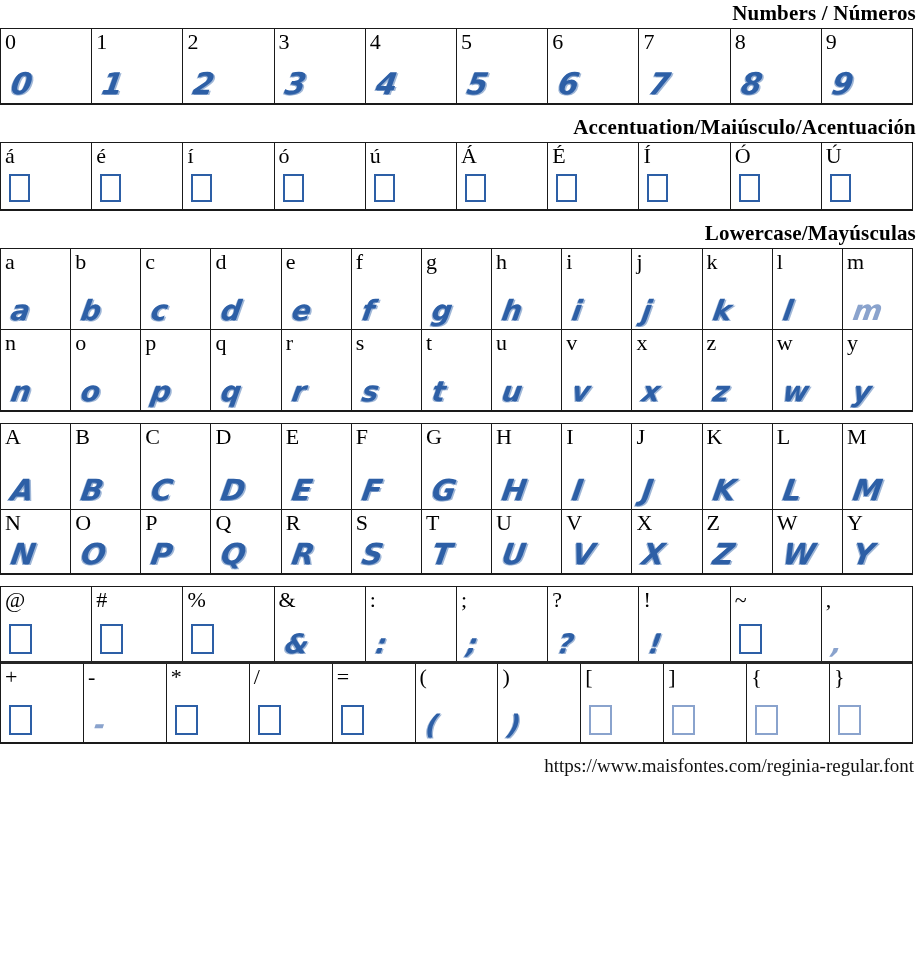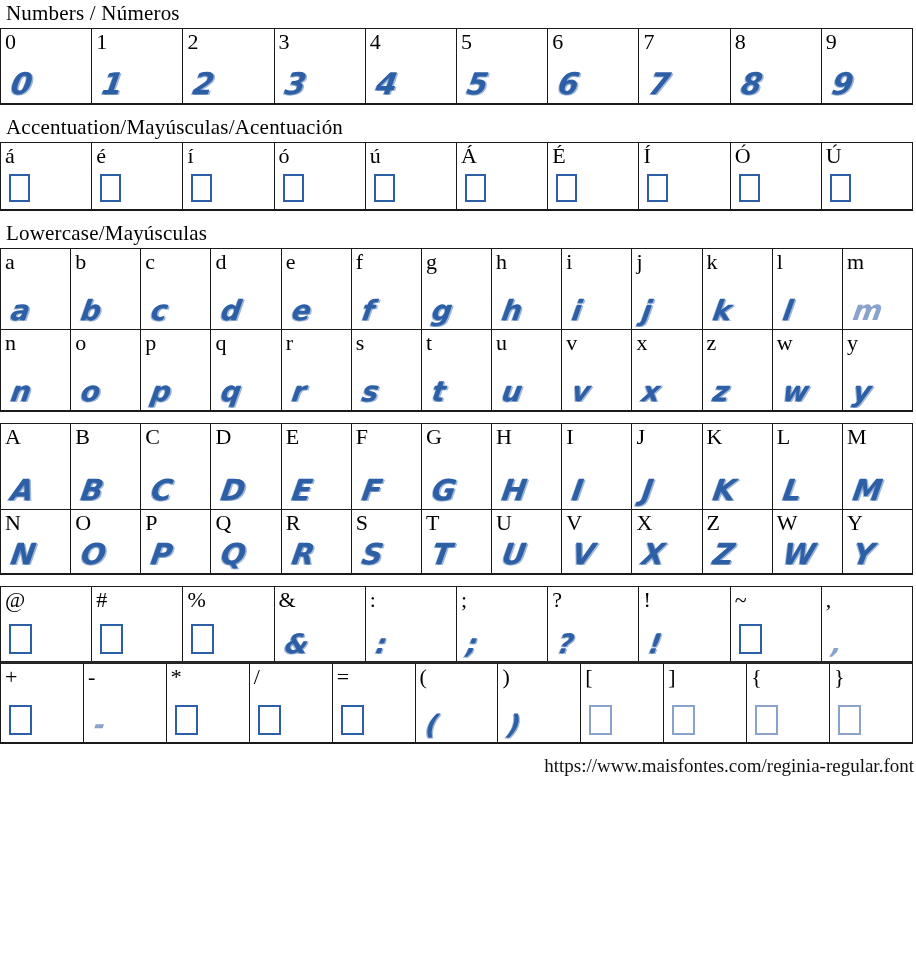--- a/index.html
+++ b/index.html
@@ -3,22 +3,22 @@
 <meta charset="utf-8">
 <style>
   html,body{margin:0;padding:0;background:#ffffff;}
   body{
     width:916px;height:975px;overflow:hidden;
     font-family:"Liberation Serif", serif;color:#000;
     position:relative;
   }
   main{display:block;padding-top:2px;}
   .section-title{
-    font-weight:normal;font-size:21px;line-height:1.1;
-    margin:0 0 3px 6px;letter-spacing:.2px;
+    font-weight:bold;font-size:21px;line-height:1.1;
+    margin:0 0 3px 6px;letter-spacing:.2px;text-align:right;
   }
   .section{margin-bottom:11px;}
   .spec-table{
     width:913px;border:1px solid #1a1a1a;border-bottom-width:2px;
     box-sizing:border-box;background:#fff;
   }
   .row{display:flex;}
   .row + .row{border-top:1px solid #1a1a1a;}
   .section.thick-divider .row + .row{border-top:3px solid #262626;}
   .cell{
@@ -101,21 +101,21 @@
               <span class="font-glyph" style="color: rgb(45, 95, 166); text-shadow: rgba(45, 95, 166, 0.45) 1.5px 0.5px 0px, rgba(45, 95, 166, 0.45) -1px 1px 0px;">8</span>
             </div>
             <div class="cell">
               <span class="char-label">9</span>
               <span class="font-glyph" style="color: rgb(45, 95, 166); text-shadow: rgba(45, 95, 166, 0.45) 1.5px 0.5px 0px, rgba(45, 95, 166, 0.45) -1px 1px 0px;">9</span>
             </div>
           </div>
         </div>
       </div>
       <div class="section sec-accent">
-        <div class="section-title">Accentuation/Mayúsculas/Acentuación</div>
+        <div class="section-title">Accentuation/Maiúsculo/Acentuación</div>
         <div class="spec-table">
           <div class="row">
             <div class="cell">
               <span class="char-label">á</span>
               <span class="missing-box" style="border-color: rgb(45, 95, 166);"></span>
             </div>
             <div class="cell">
               <span class="char-label">é</span>
               <span class="missing-box" style="border-color: rgb(45, 95, 166);"></span>
             </div>

